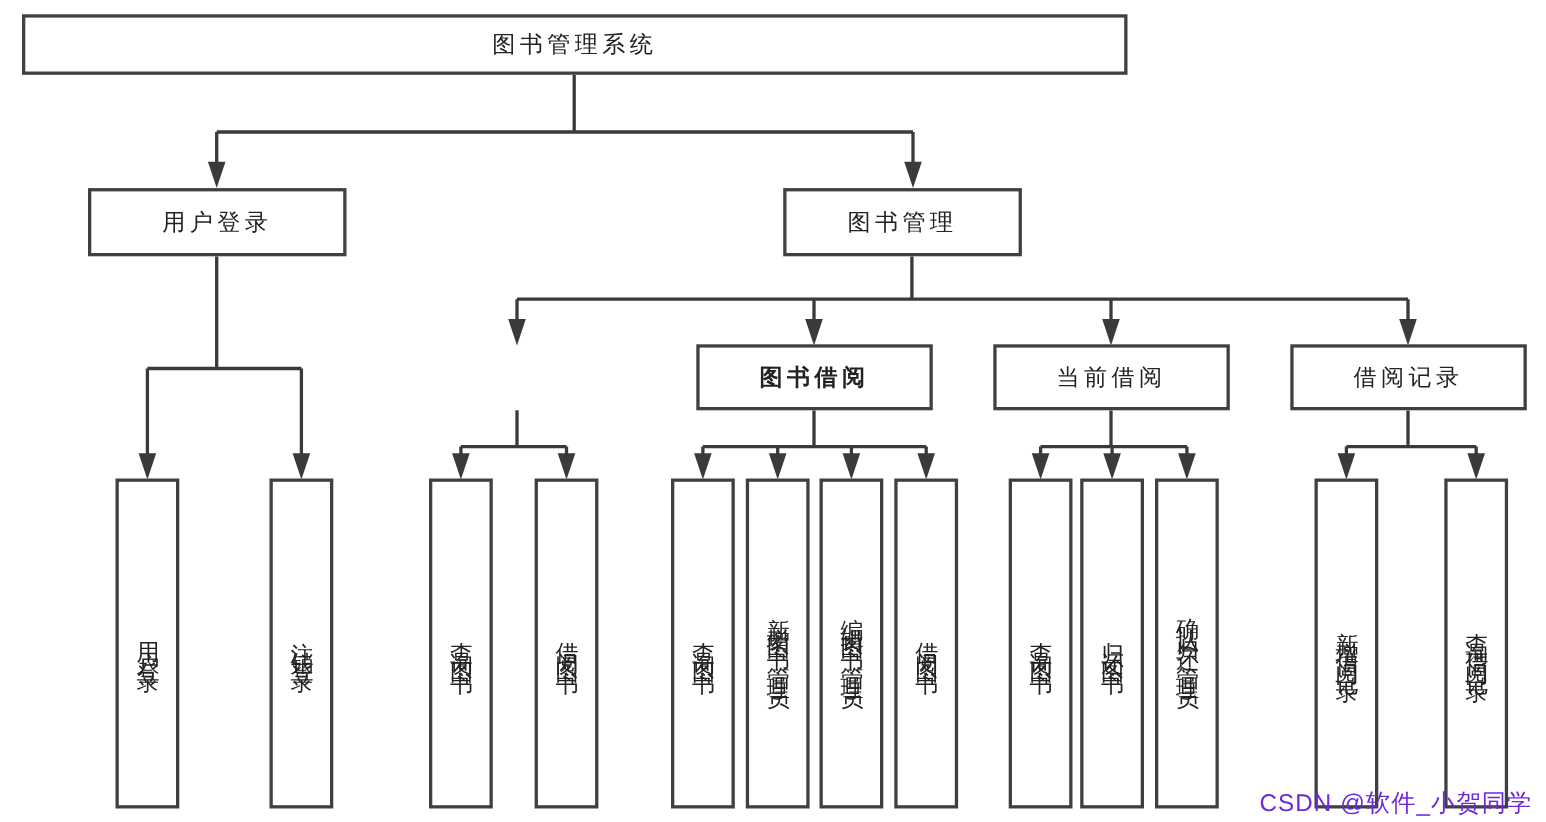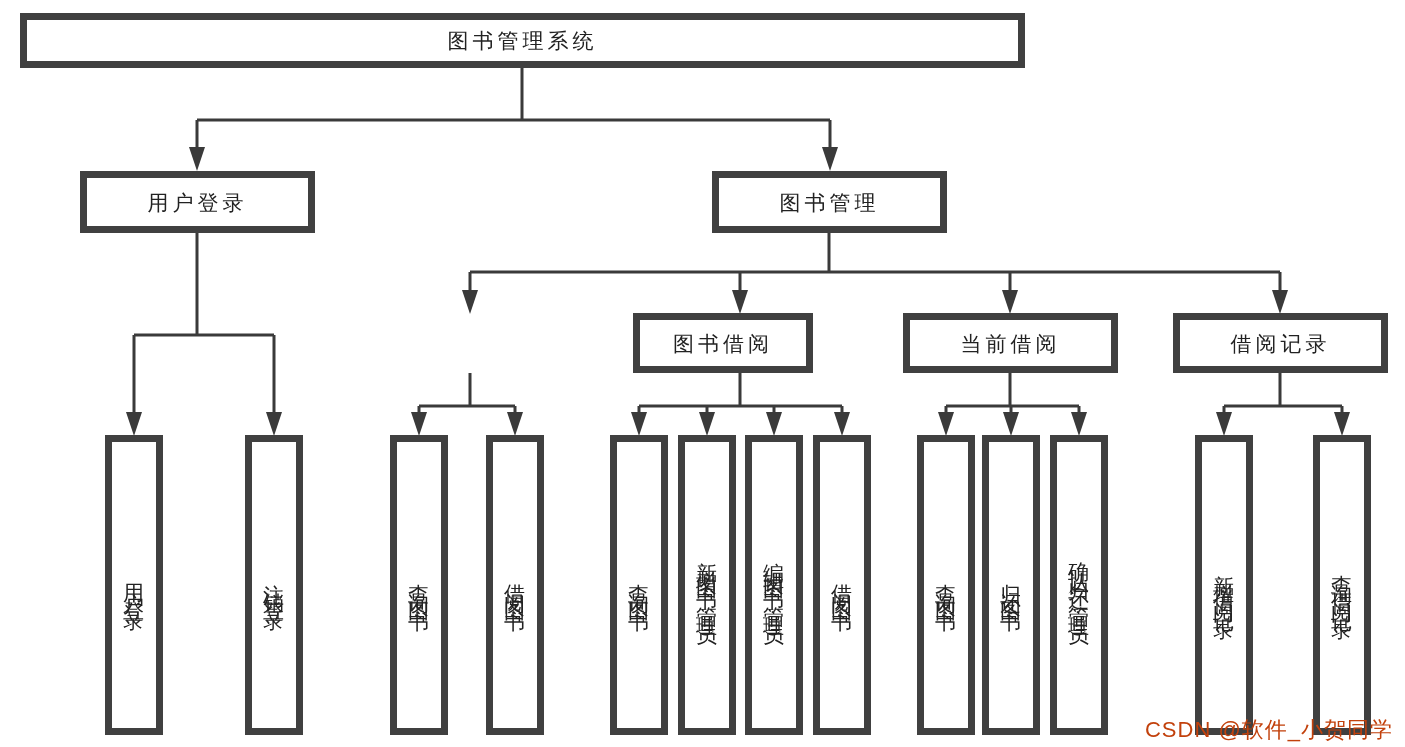--- a/index.html
+++ b/index.html
@@ -19,21 +19,21 @@
     position: absolute;
     left: 0;
     top: 0;
     width: 1405px;
     height: 747px;
     pointer-events: none;
   }
   .box {
     position: absolute;
     box-sizing: border-box;
-    border: 7px solid #404040;
+    border: 3px solid #404040;
     background: #ffffff;
     display: flex;
     align-items: center;
     justify-content: center;
     color: #222222;
   }
   .box.h span {
     font-size: 21px;
     letter-spacing: 4px;
     white-space: nowrap;
@@ -47,44 +47,44 @@
   .box.v span {
     writing-mode: vertical-rl;
     text-orientation: mixed;
     font-size: 21px;
     letter-spacing: 9px;
     line-height: 1;
   }
   
   #n-root  { left: 20px;  top: 13px;  width: 1005px; height: 55px; }
   #n-l2a   { left: 80px;  top: 171px; width: 235px;  height: 62px; }
-  #n-l2b   { left: 712px; top: 171px; width: 235px;  height: 62px; }
+  #n-l2b   { left: 712px; top: 171px; width: 217px;  height: 62px; }
   #n-l3a   { left: 363px; top: 313px; width: 215px;  height: 60px; }
-  #n-l3b   { left: 633px; top: 313px; width: 180px;  height: 60px; }
+  #n-l3b   { left: 633px; top: 313px; width: 215px;  height: 60px; font-weight: bold; }
   #n-l3c   { left: 903px; top: 313px; width: 215px;  height: 60px; justify-content: center; }
   #n-l3d   { left: 1173px;top: 313px; width: 215px;  height: 60px; }
   #lf-login-0   { left: 105px;  }
   #lf-login-1   { left: 245px;  }
   #lf-rec-0     { left: 390px;  }
   #lf-rec-1     { left: 486px;  }
   #lf-bor-0     { left: 610px;  }
   #lf-bor-1     { left: 678px;  }
   #lf-bor-2     { left: 745px;  }
   #lf-bor-3     { left: 813px;  }
   #lf-cur-0     { left: 917px;  }
   #lf-cur-1     { left: 982px;  }
   #lf-cur-2     { left: 1050px; }
   #lf-recd-0    { left: 1195px; }
   #lf-recd-1    { left: 1313px; }
   .watermark {
     position: absolute;
     right: 12px;
     bottom: 2px;
     font-size: 22px;
-    color: #c2410c;
+    color: #6d28d9;
     letter-spacing: 1px;
     white-space: nowrap;
   }
 </style>
 </head>
 <body>
 
 <div class="canvas">
 
   <svg class="connectors" viewBox="0 0 1405 747" xmlns="http://www.w3.org/2000/svg" aria-hidden="true">

